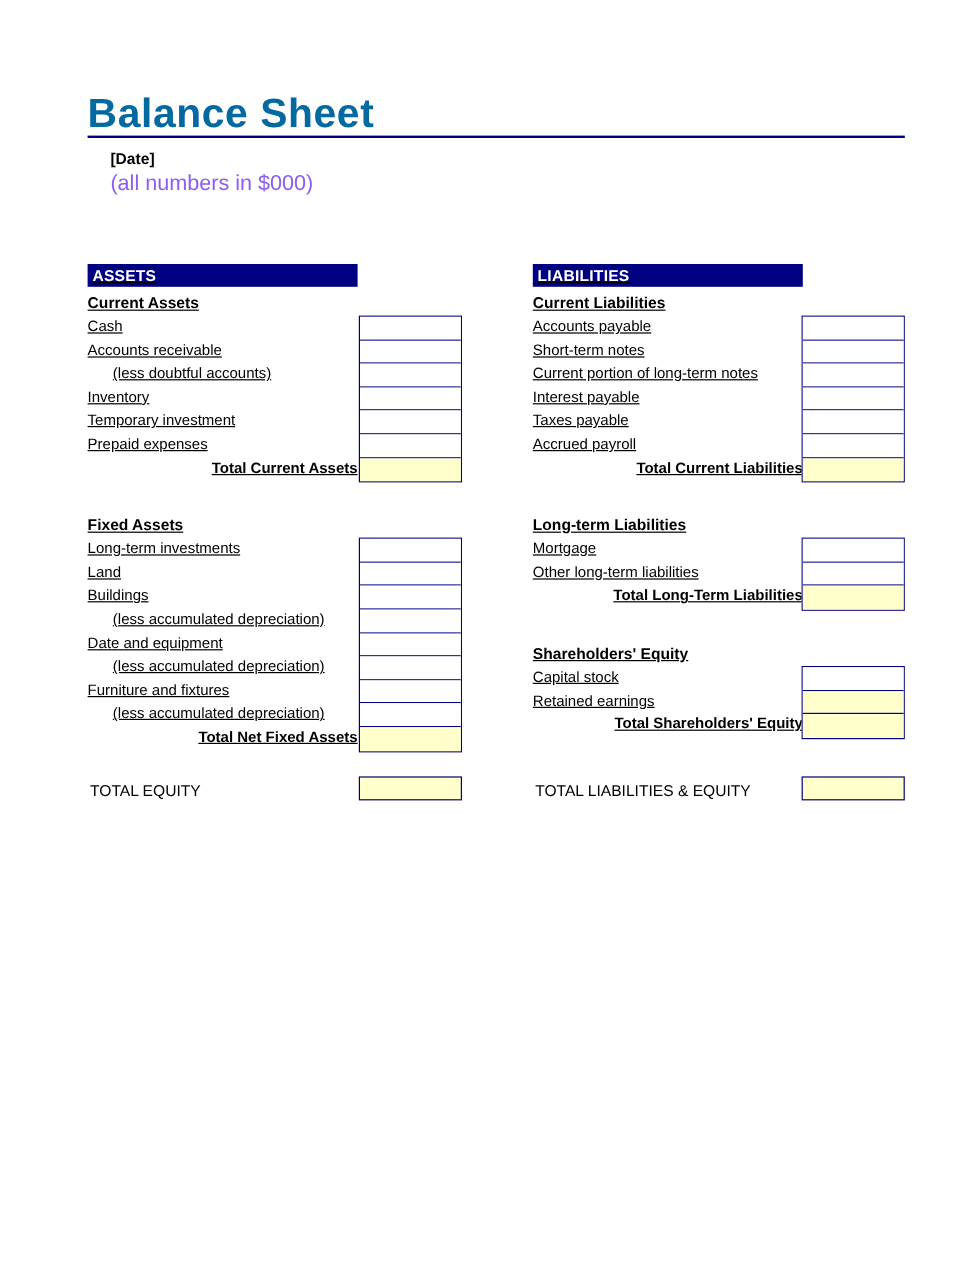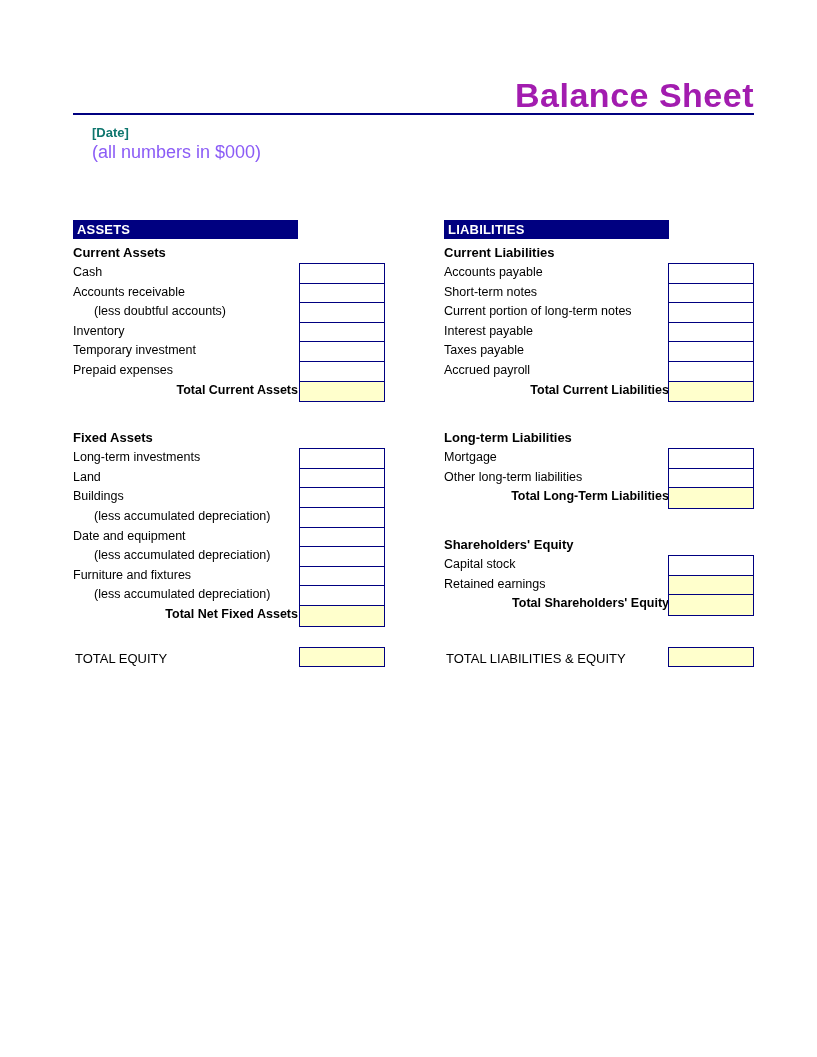--- a/index.html
+++ b/index.html
@@ -15,55 +15,56 @@
     color: #000000;
     overflow: hidden;
   }
 
   
   .title {
     position: absolute;
     left: 73px;
     top: 76px;
     width: 681px;
-    text-align: right;
+    text-align: left;
     font-size: 34px;
     font-weight: bold;
-    color: #a21caf;
+    color: #0369a1;
     letter-spacing: 0.5px;
   }
   .title-rule {
     position: absolute;
     left: 73px;
     top: 113px;
     width: 681px;
     height: 2px;
     background: #000080;
   }
   .date-line {
     position: absolute;
     left: 92px;
     top: 125px;
     font-size: 13px;
     font-weight: bold;
-    color: #0f766e;
+    color: #000000;
   }
   .units-line {
     position: absolute;
     left: 92px;
     top: 142px;
     font-size: 18px;
     font-weight: normal;
     color: #8b5cf6;
   }
 
   
   .column {
     position: absolute;
     top: 220px;
+    text-decoration: underline;
   }
   .column.assets { left: 73px; }
   .column.liabilities { left: 444px; }
 
   .section-header {
     width: 225px;
     height: 19px;
     background: #000080;
     color: #ffffff;
     font-size: 13px;

